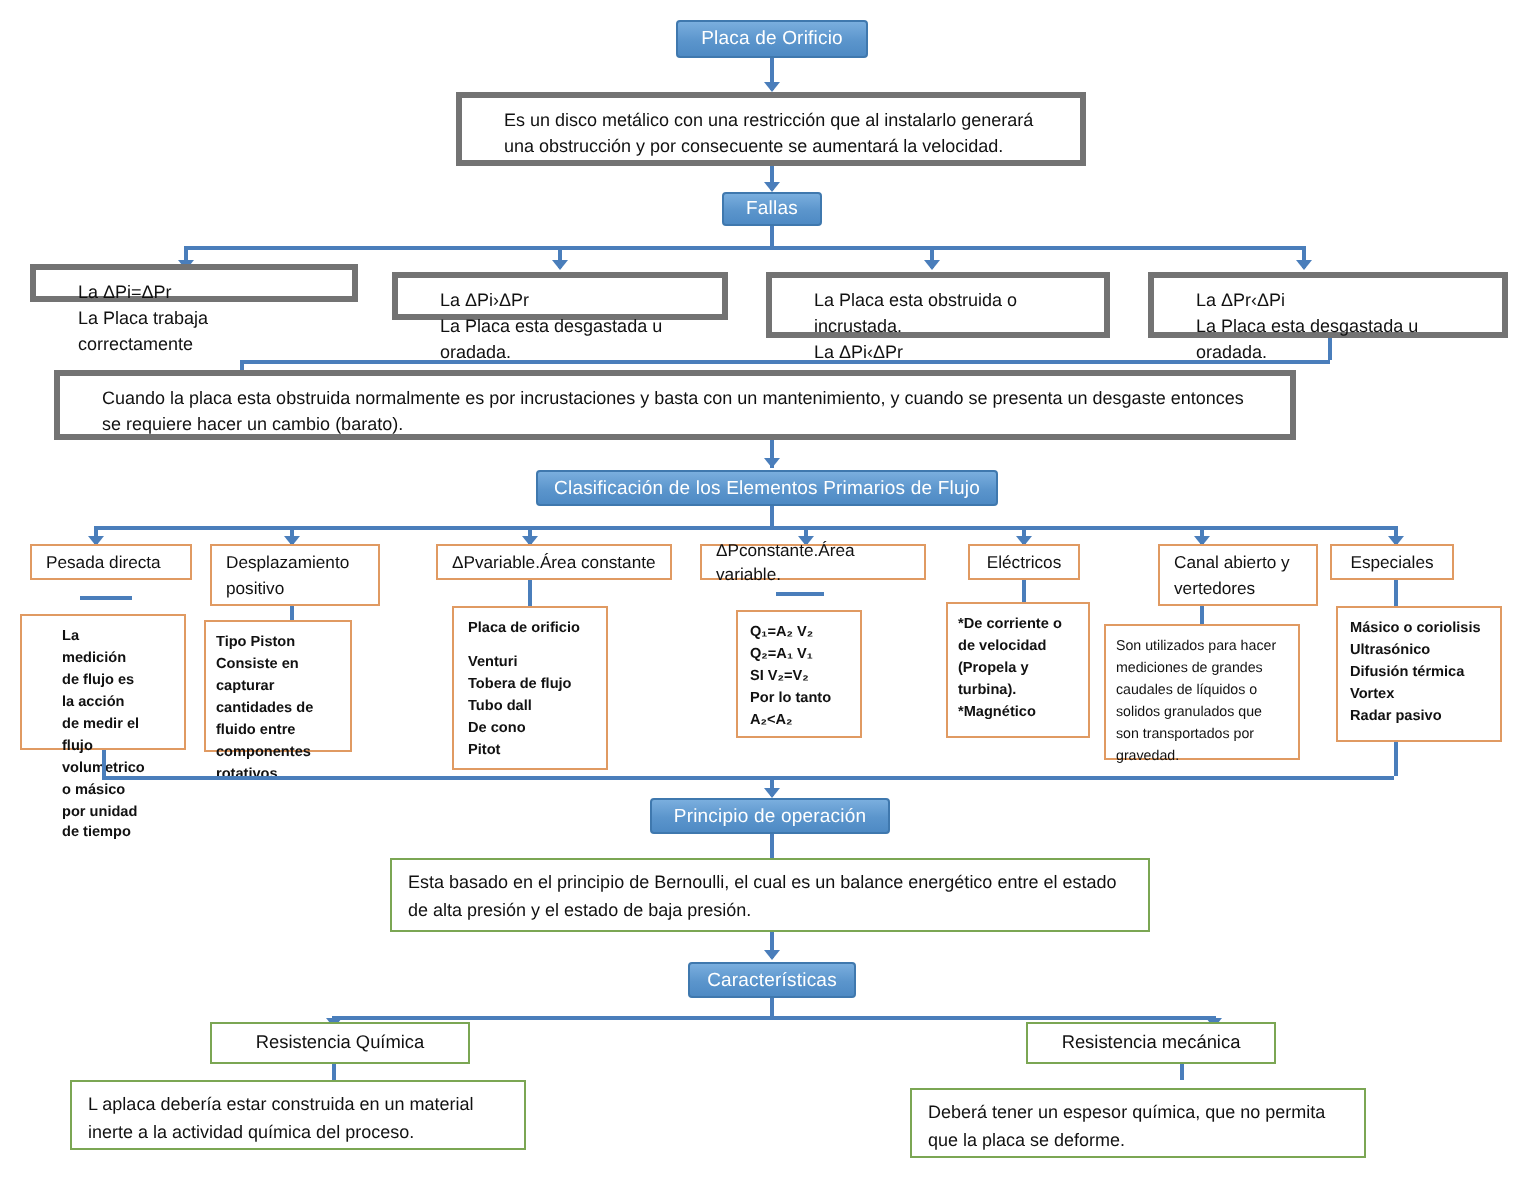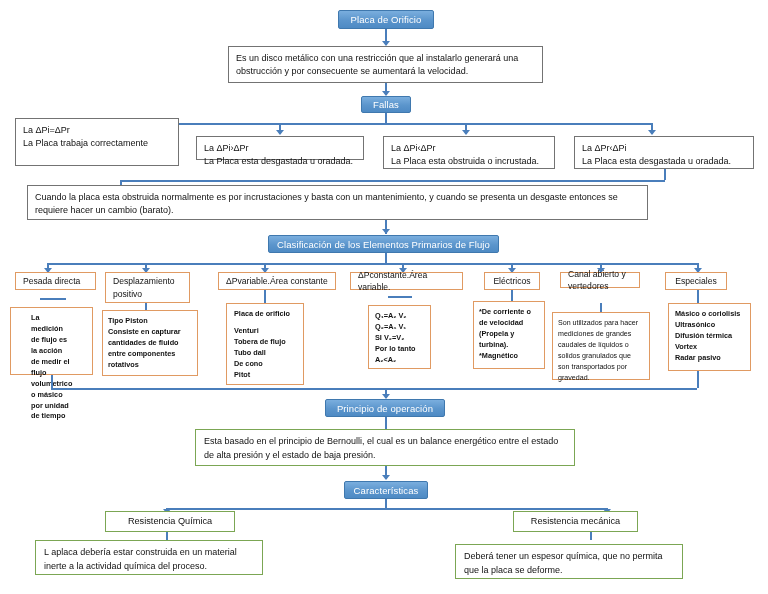--- a/index.html
+++ b/index.html
@@ -14,22 +14,22 @@
   .blue{
     background:linear-gradient(to bottom,#7aaede 0%,#5b95cc 55%,#4e8ac4 100%);
     border:1px solid #3f78ae;
     color:#ffffff;
     display:flex;align-items:center;justify-content:center;
     font-size:9.5px;letter-spacing:.1px;
     text-align:center;
   }
   
   .bluebox{
-    background:#ffffff;border:1px solid #737373;
-    font-size:9px;line-height:1.45;padding:5px 7px;color:#111;
+    background:#ffffff;border:3px solid #737373;
+    font-size:9px;line-height:1.45;padding:5px 21px;color:#111;
   }
   
   .orangebox{
     background:#ffffff;border:1px solid #e09a62;
     font-size:8.5px;line-height:1.4;color:#111;
     padding:4px 6px;
   }
   .orangebox.title{
     display:flex;align-items:center;justify-content:flex-start;
     font-size:8.6px;padding:4px 7px;
@@ -74,31 +74,31 @@
 <div class="ln lnh" style="left:92px;top:123px;width:559px;"></div>
 <div class="ln lnv" style="left:92px;top:123px;height:11px;"></div>
 <div class="arrow" style="left:89px;top:130px;"></div>
 <div class="ln lnv" style="left:279px;top:123px;height:11px;"></div>
 <div class="arrow" style="left:276px;top:130px;"></div>
 <div class="ln lnv" style="left:465px;top:123px;height:11px;"></div>
 <div class="arrow" style="left:462px;top:130px;"></div>
 <div class="ln lnv" style="left:651px;top:123px;height:11px;"></div>
 <div class="arrow" style="left:648px;top:130px;"></div>
 
-<div class="node bluebox" style="left:15px;top:118px;width:164px;height:48px;">
+<div class="node bluebox" style="left:15px;top:132px;width:164px;height:19px;">
   <div>La ΔPi=ΔPr</div>
   <div>La Placa trabaja correctamente</div>
 </div>
 <div class="node bluebox" style="left:196px;top:136px;width:168px;height:24px;">
   <div>La ΔPi›ΔPr</div>
   <div>La Placa esta desgastada u oradada.</div>
 </div>
 <div class="node bluebox" style="left:383px;top:136px;width:172px;height:33px;">
+  <div>La Placa esta obstruida o incrustada.</div>
   <div>La ΔPi‹ΔPr</div>
-  <div>La Placa esta obstruida o incrustada.</div>
 </div>
 <div class="node bluebox" style="left:574px;top:136px;width:180px;height:33px;">
   <div>La ΔPr‹ΔPi</div>
   <div>La Placa esta desgastada u oradada.</div>
 </div>
 
 <div class="ln lnv" style="left:664px;top:169px;height:11px;"></div>
 <div class="ln lnh" style="left:120px;top:180px;width:545px;"></div>
 <div class="ln lnv" style="left:120px;top:180px;height:5px;"></div>
 
@@ -137,40 +137,40 @@
 </div>
 <div class="node orangebox title" style="left:218px;top:272px;width:118px;height:18px;">
   <span>ΔPvariable.Área constante</span>
 </div>
 <div class="node orangebox title" style="left:350px;top:272px;width:113px;height:18px;">
   <span>ΔPconstante.Área variable.</span>
 </div>
 <div class="node orangebox title" style="left:484px;top:272px;width:56px;height:18px;justify-content:center;">
   <span>Eléctricos</span>
 </div>
-<div class="node orangebox title" style="left:560px;top:272px;width:80px;height:16px;">
+<div class="node orangebox title" style="left:579px;top:272px;width:80px;height:31px;">
   <span>Canal abierto y vertedores</span>
 </div>
 <div class="node orangebox title" style="left:665px;top:272px;width:62px;height:18px;justify-content:center;">
   <span>Especiales</span>
 </div>
 
 <div class="ln lnh" style="left:40px;top:298px;width:26px;"></div>
 <div class="ln lnv" style="left:145px;top:303px;height:7px;"></div>
 <div class="ln lnv" style="left:264px;top:290px;height:13px;"></div>
 <div class="ln lnh" style="left:388px;top:296px;width:24px;"></div>
 <div class="ln lnv" style="left:511px;top:290px;height:11px;"></div>
 <div class="ln lnv" style="left:600px;top:303px;height:9px;"></div>
 <div class="ln lnv" style="left:697px;top:290px;height:13px;"></div>
 
 <div class="node orangebox tiny" style="left:10px;top:307px;width:83px;height:68px;padding:5px 20px;">
   <span>La medición de flujo es la acción de medir el flujo volumetrico o másico por unidad de tiempo</span>
 </div>
 
-<div class="node orangebox tiny" style="left:102px;top:310px;width:96px;height:66px;padding:5px 5px;">
+<div class="node orangebox tiny" style="left:102px;top:310px;width:74px;height:66px;padding:5px 5px;">
   <div>Tipo Piston</div>
   <div>Consiste en capturar cantidades de fluido entre componentes rotativos</div>
 </div>
 
 <div class="node orangebox tiny" style="left:226px;top:303px;width:78px;height:82px;padding:5px 7px;">
   <div>Placa de orificio</div>
   <div class="spacer"></div>
   <div>Venturi</div>
   <div>Tobera de flujo</div>
   <div>Tubo dall</div>

